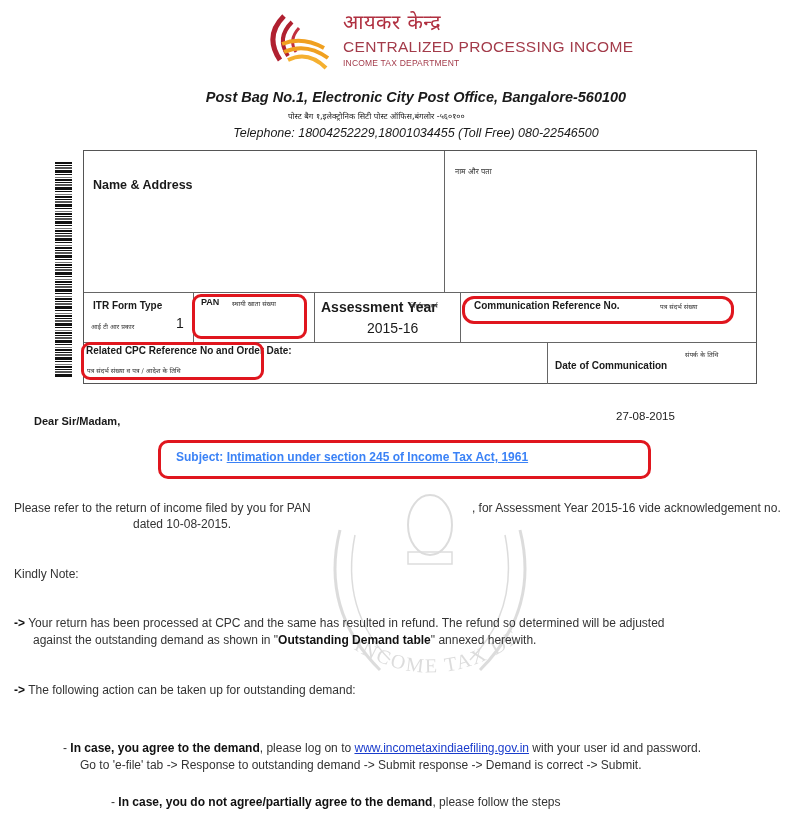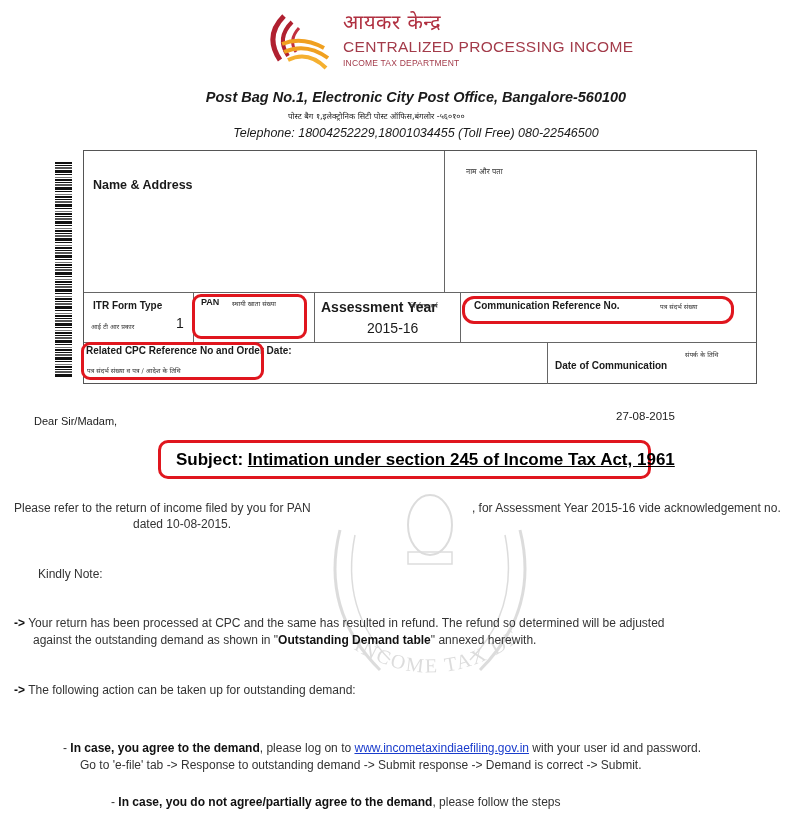--- a/index.html
+++ b/index.html
@@ -31,22 +31,22 @@
   .hline { background: #666; height: 1.2px; }
 
   .lbl-bold { font-size: 12.5px; font-weight: bold; color: #1a1a1a; }
   .lbl-sm { font-size: 9.5px; font-weight: bold; color: #1a1a1a; }
   .hi-sm { font-family: "DejaVu Sans", sans-serif; font-size: 6.5px; color: #333; }
   .val { font-size: 14px; color: #1a1a1a; }
 
   .redbox { border: 3px solid #e0161e; border-radius: 9px; }
 
   
-  .greeting { left: 34px; top: 415px; font-size: 11px; font-weight: normal; color: #1a1a1a; }
-  .subject { left: 176px; top: 450px; font-size: 17px; font-weight: bold; color: #000000; }
+  .greeting { left: 34px; top: 415px; font-size: 11px; font-weight: bold; color: #1a1a1a; }
+  .subject { left: 176px; top: 450px; font-size: 12px; font-weight: bold; color: #3b82f6; }
   .subject u { text-decoration: underline; }
   .para { font-size: 12px; color: #333; line-height: 17px; }
   .para b { color: #111; }
   .link { color: #1a3ccc; text-decoration: underline; }
 
   
   .watermark { left: 300px; top: 470px; width: 260px; height: 230px; opacity: 0.18; }
 </style>
 </head>
 <body>
@@ -90,21 +90,21 @@
 
 <div class="abs hline" style="left:84px; top:342px; width:672px;"></div>
 
 <div class="abs vline" style="left:193px; top:292px; height:50px;"></div>
 <div class="abs vline" style="left:314px; top:292px; height:50px;"></div>
 <div class="abs vline" style="left:460px; top:292px; height:50px;"></div>
 
 <div class="abs vline" style="left:547px; top:342px; height:42px;"></div>
 
 <div class="abs lbl-bold" style="left:93px; top:178px;">Name &amp; Address</div>
-<div class="abs hi-sm" style="left:455px; top:166px; font-size:7.5px;margin-left:11px;">नाम और पता</div>
+<div class="abs hi-sm" style="left:455px; top:166px; font-size:7.5px;">नाम और पता</div>
 
 <div class="abs lbl-sm" style="left:93px; top:300px; font-size:10px;">ITR Form Type</div>
 <div class="abs hi-sm" style="left:91px; top:322px;">आई टी आर प्रकार</div>
 <div class="abs val" style="left:176px; top:315px;">1</div>
 
 <div class="abs lbl-sm" style="left:201px; top:297px; font-size:9px;">PAN</div>
 <div class="abs hi-sm" style="left:232px; top:299px;">स्थायी खाता संख्या</div>
 <div class="abs val" style="left:205px; top:318px;"></div>
 
 <div class="abs lbl-sm" style="left:321px; top:299px; font-size:14px;">Assessment Year</div>
@@ -131,21 +131,21 @@
 <div class="abs subject">
   <span>Subject: </span><u>Intimation under section 245 of Income Tax Act, 1961</u>
 </div>
 
 <div class="abs para" style="left:14px; top:500px; width:790px;">
   <span>Please refer to the return of income filed by you for PAN</span>
   <span style="display:inline-block; width:158px;"></span><span>, for Assessment Year 2015-16 vide acknowledgement no.</span>
 </div>
 <div class="abs para" style="left:133px; top:516px;">dated 10-08-2015.</div>
 
-<div class="abs para" style="left:14px; top:566px;margin-left:24px;">Kindly Note:</div>
+<div class="abs para" style="left:14px; top:566px;">Kindly Note:</div>
 
 <div class="abs para" style="left:14px; top:615px; width:790px;">
   <b>-&gt;</b>
   <span>Your return has been processed at CPC and the same has resulted in refund. The refund so determined will be adjusted</span>
 </div>
 <div class="abs para" style="left:33px; top:632px; width:770px;">
   <span>against the outstanding demand  as shown in "</span><b>Outstanding Demand table</b><span>" annexed herewith.</span>
 </div>
 
 <div class="abs para" style="left:14px; top:682px;">

